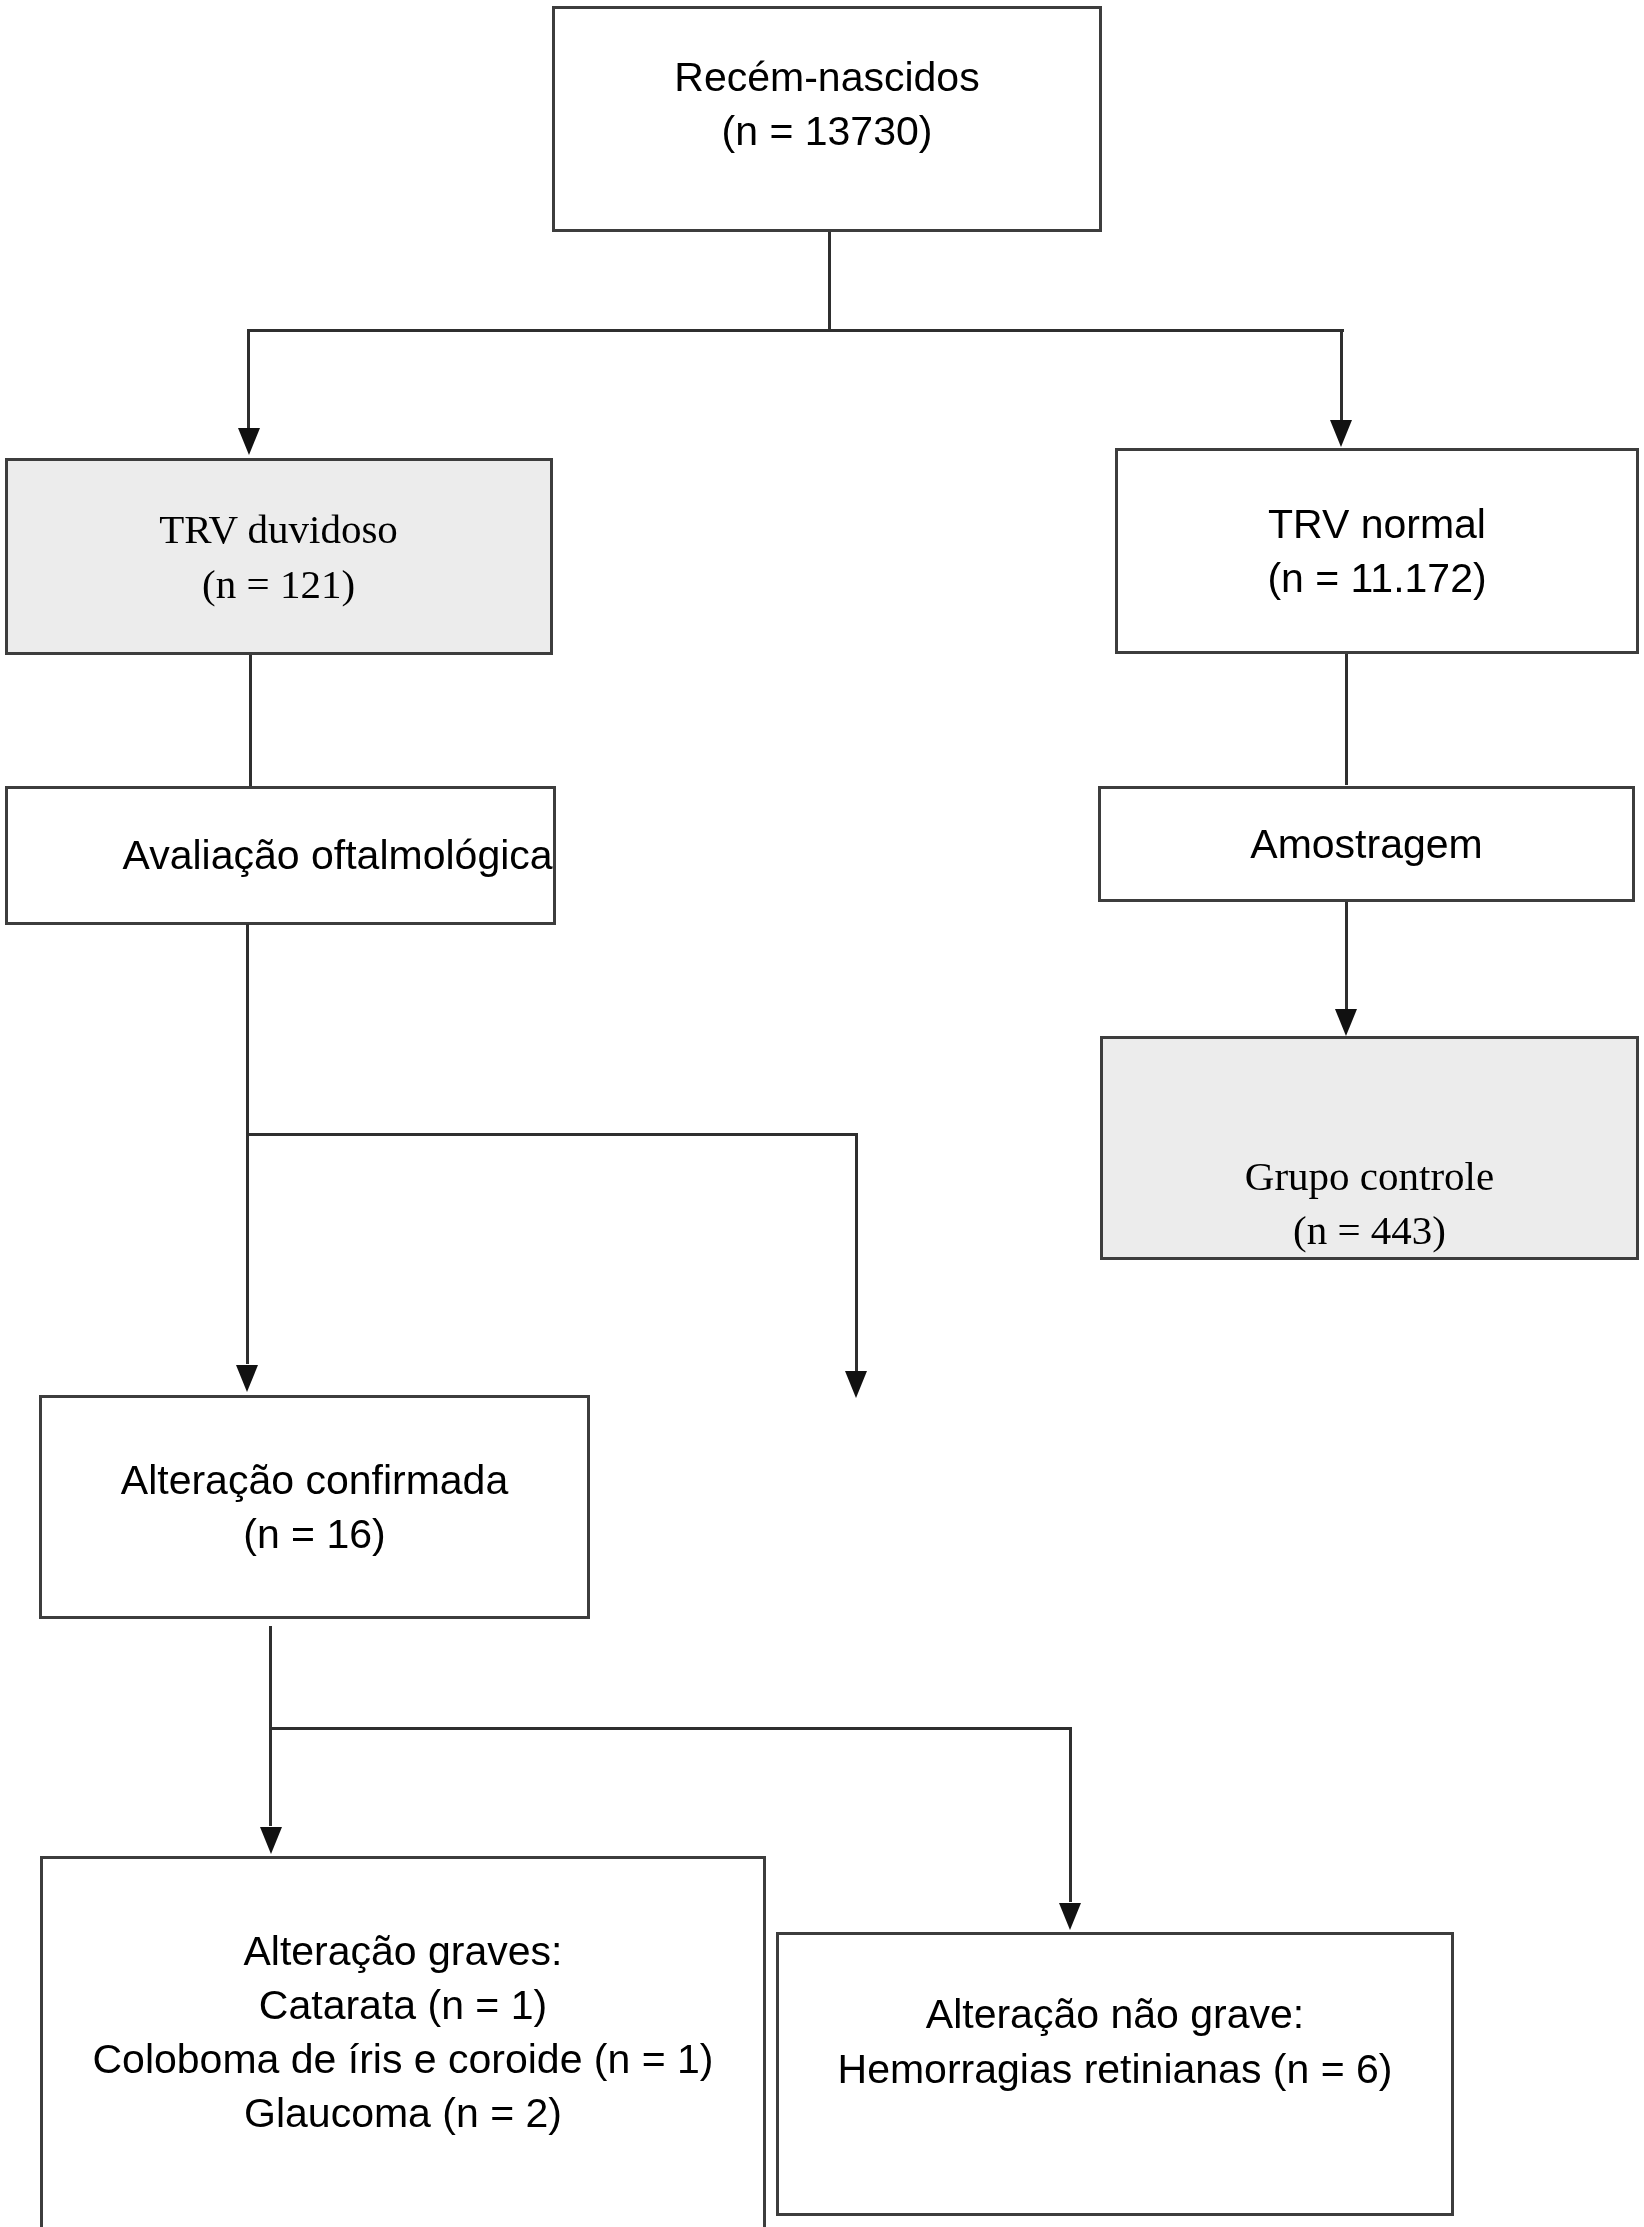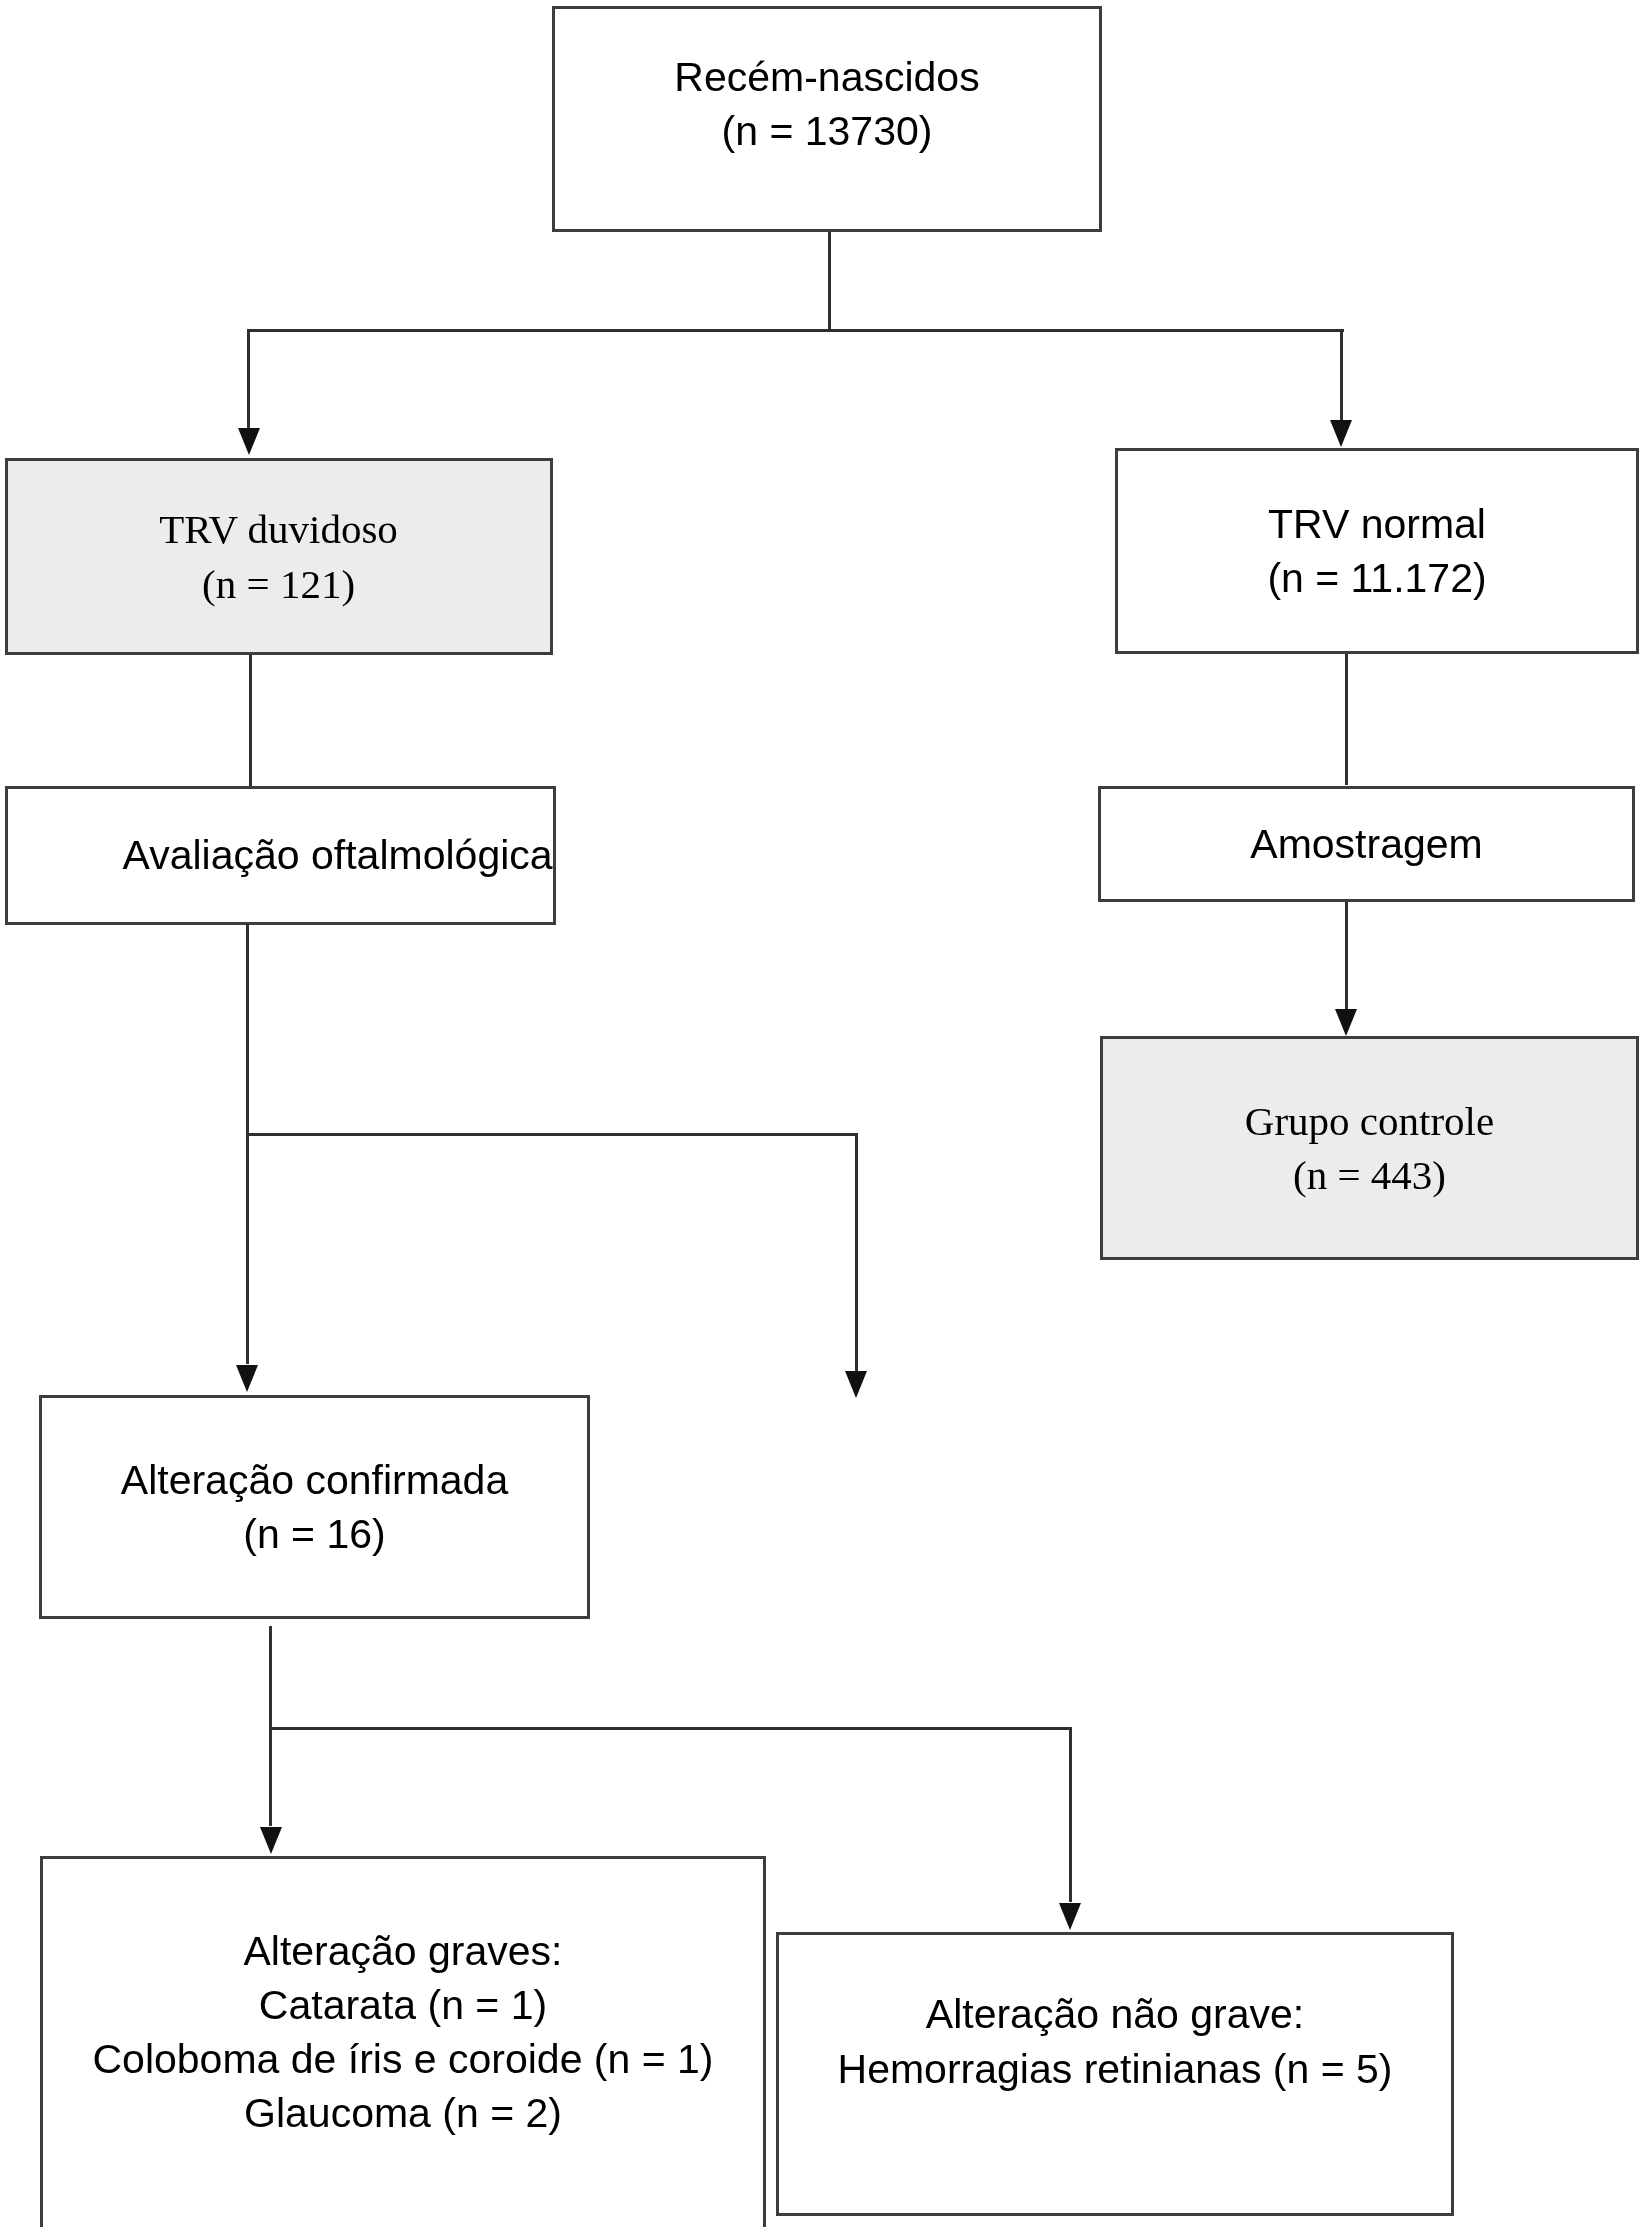--- a/index.html
+++ b/index.html
@@ -74,41 +74,41 @@
   </div>
 
   <div class="box" style="left:4.6px; top:786px; width:551px; height:139px;justify-content:flex-end;">
     <span class="box-text">Avaliação oftalmológica</span>
   </div>
 
   <div class="box" style="left:1098px; top:786px; width:537px; height:116px;">
     <span class="box-text">Amostragem</span>
   </div>
 
-  <div class="box shaded" style="left:1100px; top:1036px; width:539px; height:224px;">
+  <div class="box shaded" style="left:1100px; top:1036px; width:539px; height:224px;align-items:flex-end;">
     <span class="box-text">Grupo controle
 (n = 443)</span>
   </div>
 
   <div class="box" style="left:39px; top:1395px; width:551px; height:224px;">
     <span class="box-text">Alteração confirmada
 (n = 16)</span>
   </div>
 
 
   <div class="box lift-60" style="left:40px; top:1856px; width:726px; height:398px;">
     <span class="box-text">Alteração graves:
 Catarata (n = 1)
 Coloboma de íris e coroide (n = 1)
 Glaucoma (n = 2)</span>
   </div>
 
   <div class="box lift-85" style="left:776px; top:1932px; width:678px; height:284px;">
     <span class="box-text">Alteração não grave:
-Hemorragias retinianas (n = 5)</span>
+Hemorragias retinianas (n = 6)</span>
   </div>
 
   <div class="vline" style="left:828px; top:232px; height:98px;"></div>
   <div class="hline" style="left:247px; top:329px; width:1097px;"></div>
   <div class="vline" style="left:247px; top:329px; height:99px;"></div>
   <div class="arrow-down" style="left:238px; top:428px;"></div>
   <div class="vline" style="left:1340px; top:329px; height:92px;"></div>
   <div class="arrow-down" style="left:1330px; top:420px;"></div>
 
   <div class="vline" style="left:249px; top:655px; height:131px;"></div>

